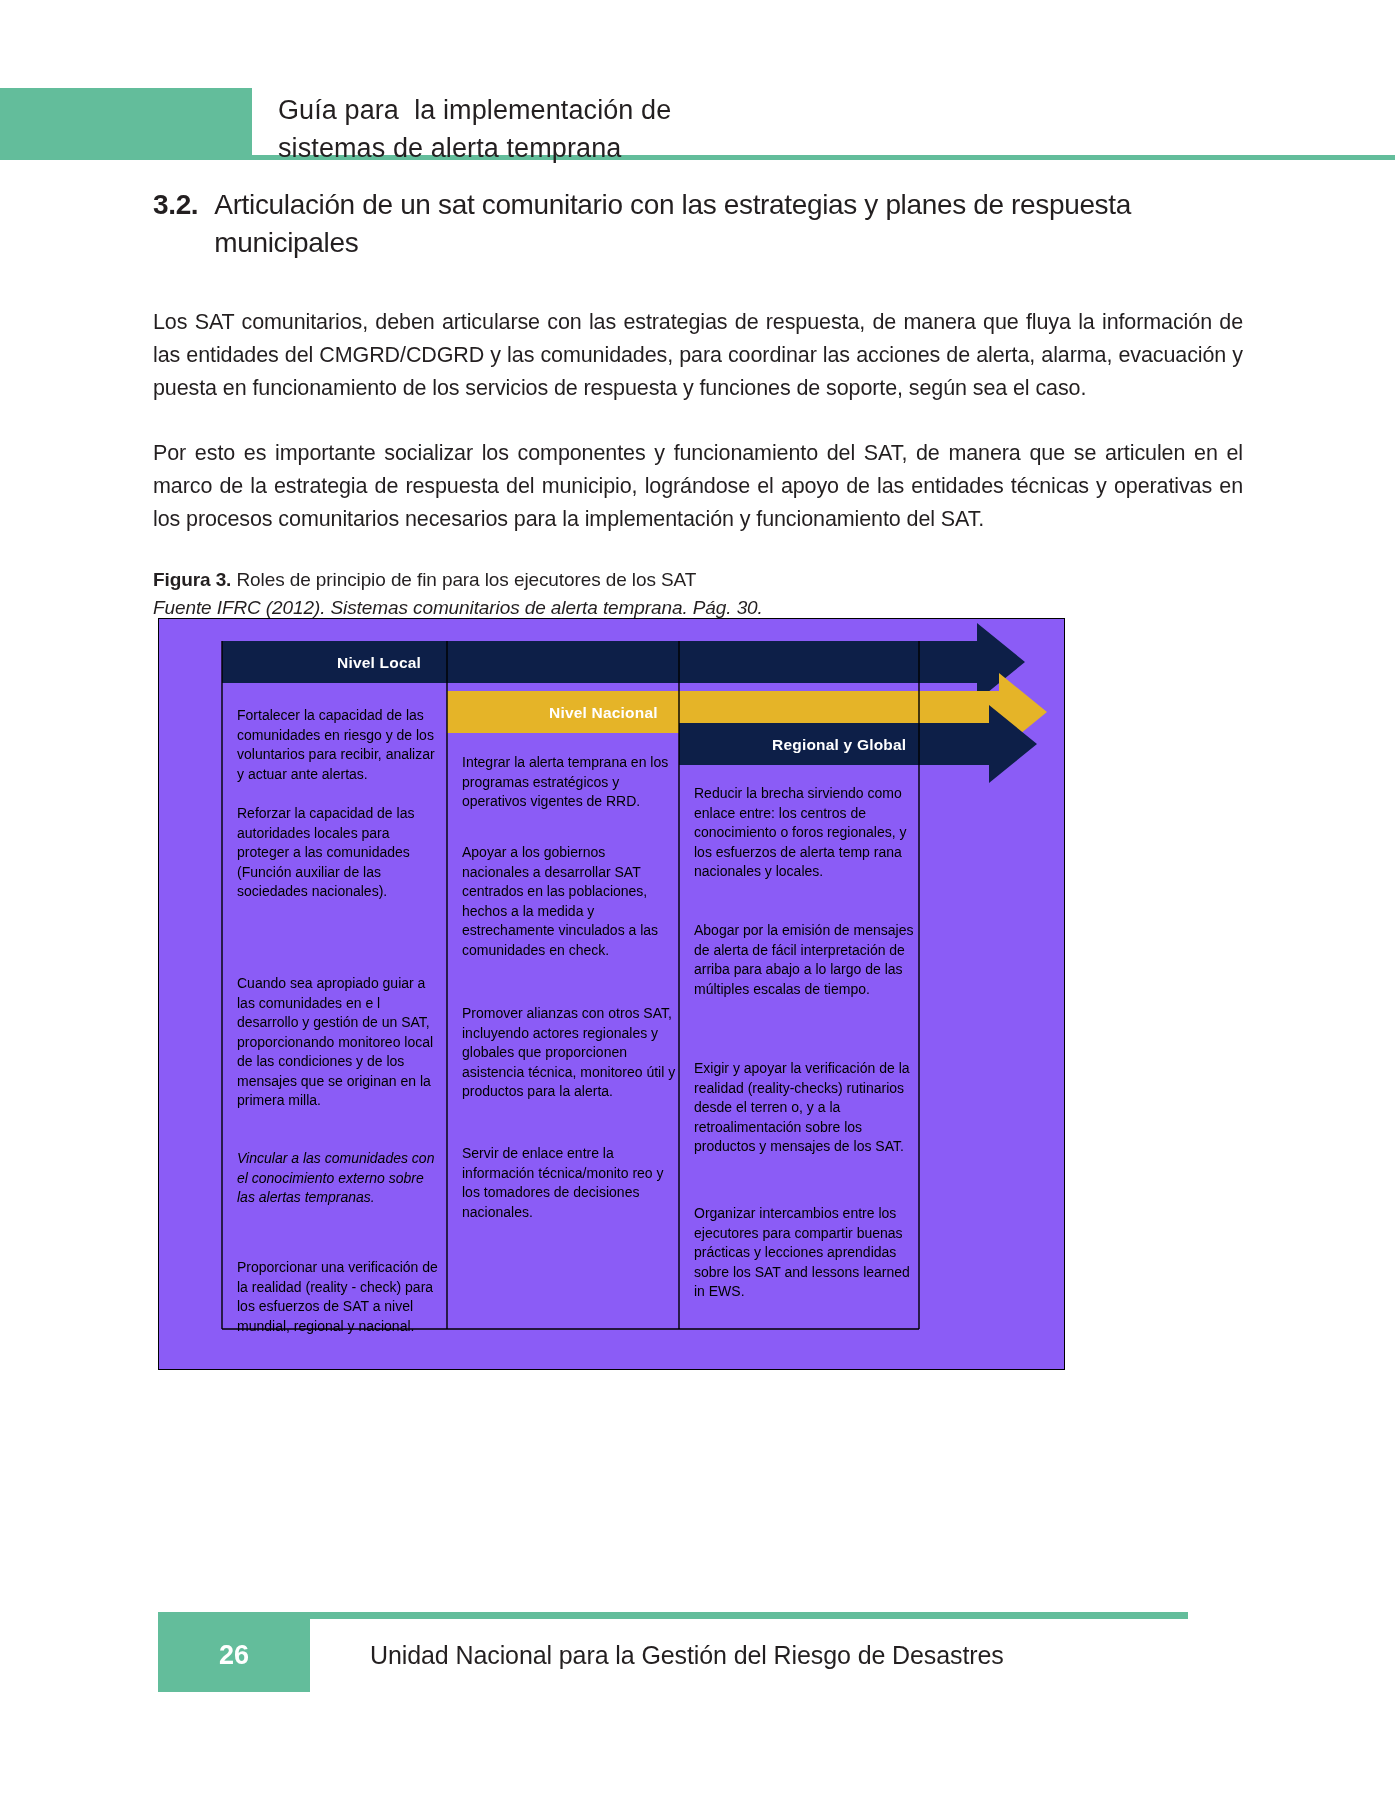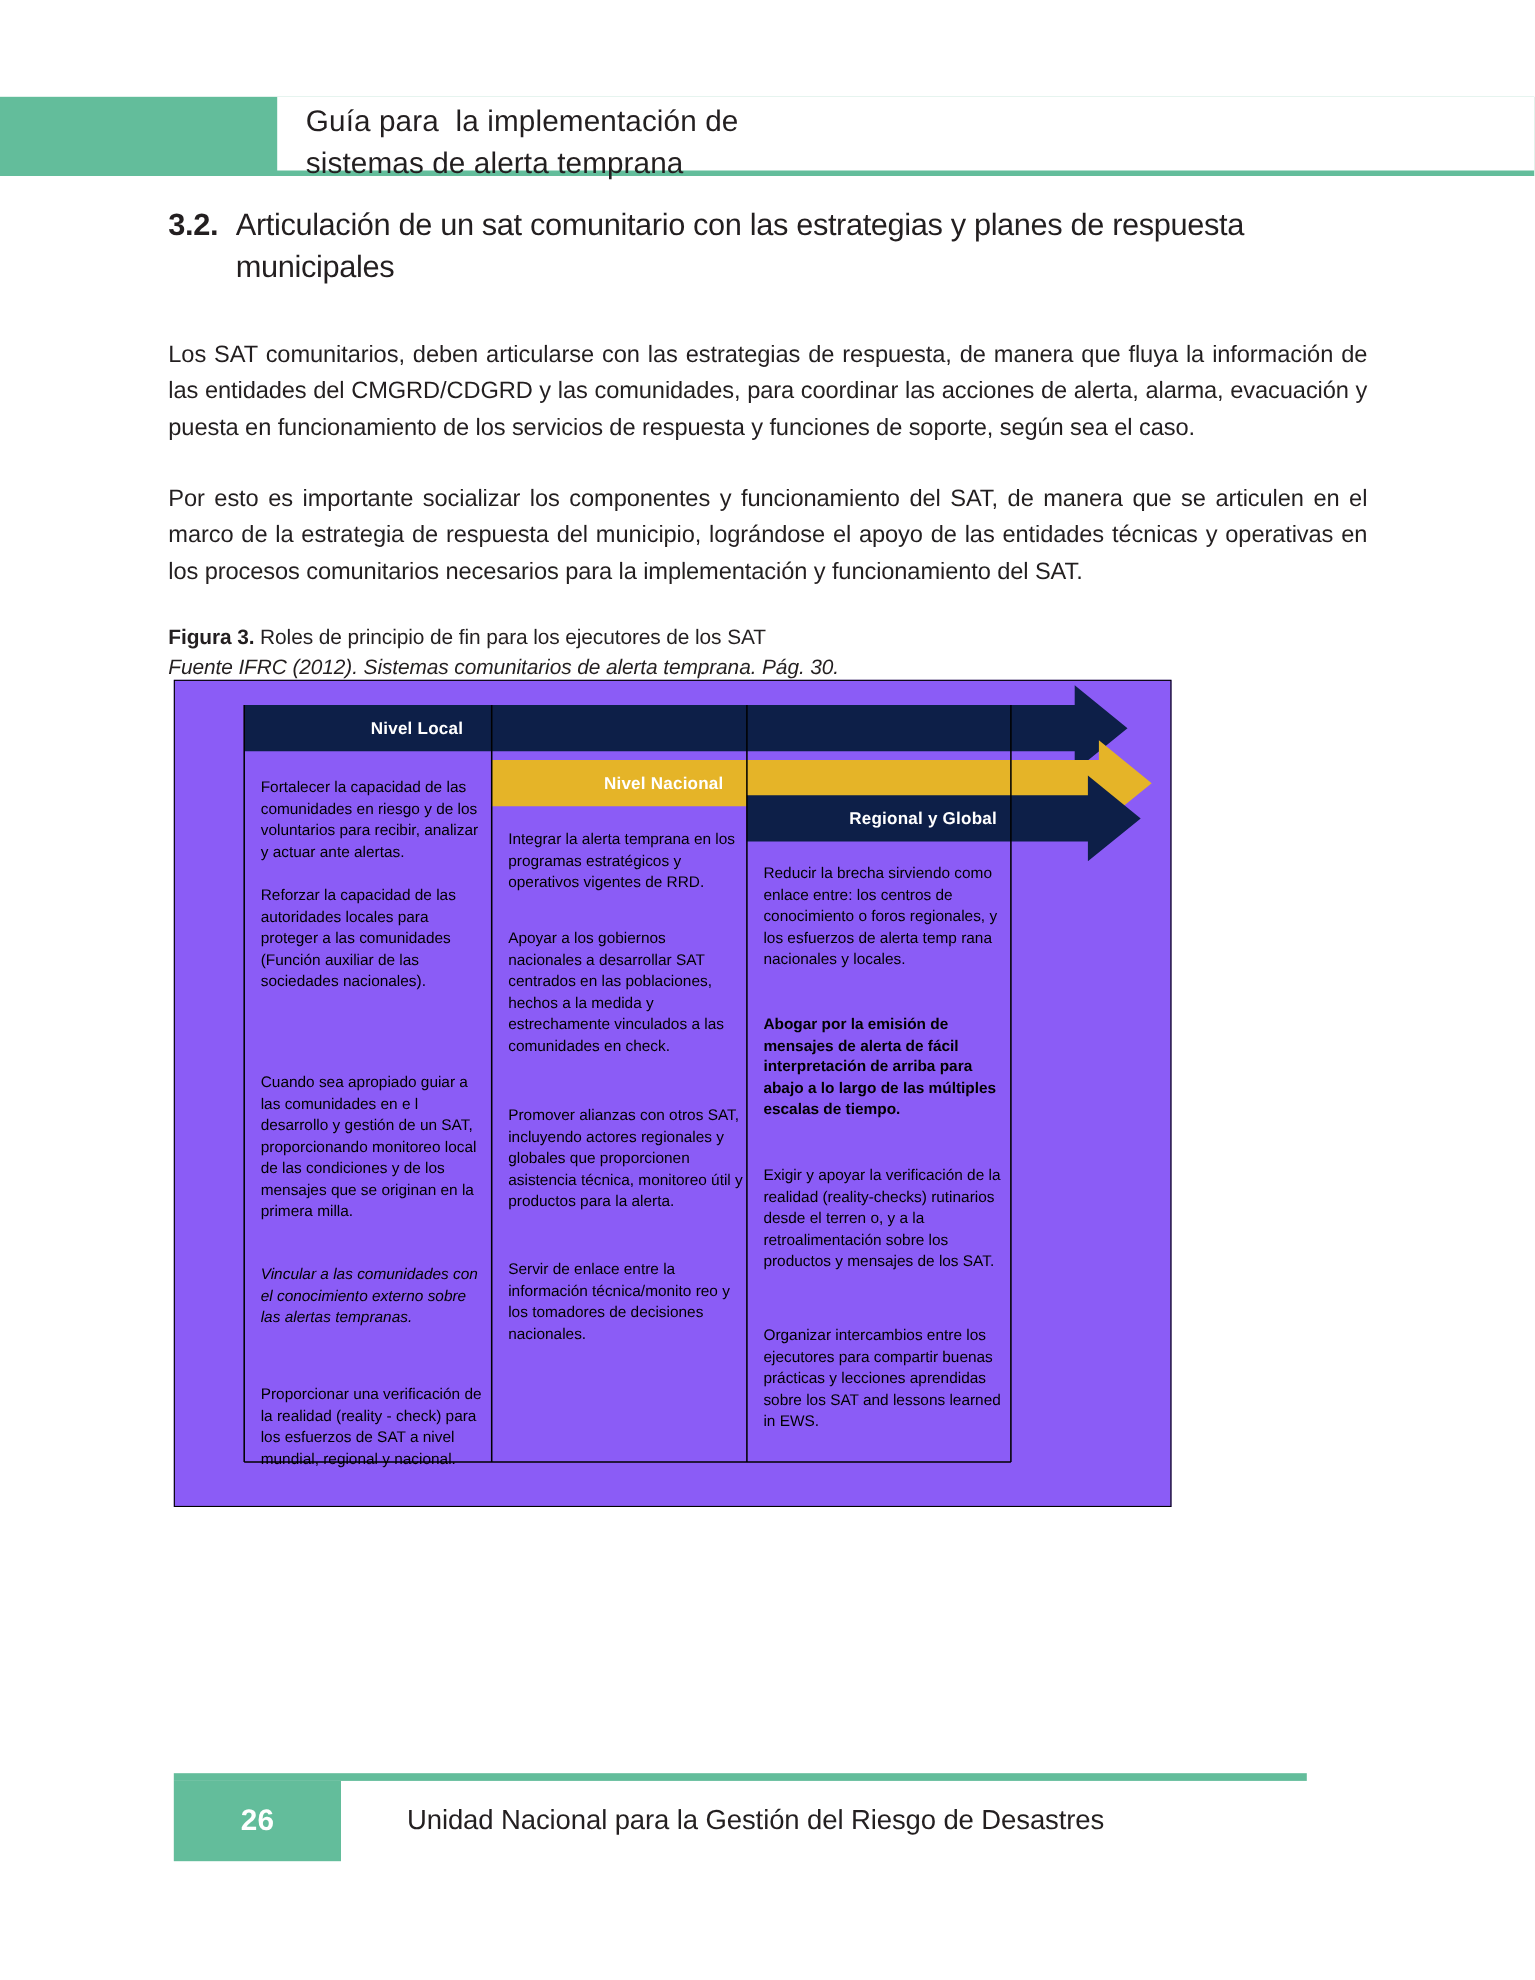--- a/index.html
+++ b/index.html
@@ -211,21 +211,21 @@
     <div class="cell-text" style="left:78px;  top:355px; width:204px;">Cuando sea apropiado guiar a las comunidades en e  l desarrollo y gestión de un SAT, proporcionando monitoreo local de las condiciones y de los mensajes que se originan en la primera milla.</div>
     <div class="cell-text" style="left:78px;  top:530px; width:206px;font-style:italic;">Vincular a las comunidades con el conocimiento externo sobre las alertas tempranas.</div>
     <div class="cell-text" style="left:78px;  top:639px; width:206px;">Proporcionar una verificación de la realidad (reality -  check) para los esfuerzos de SAT a nivel mundial, regional y nacional.</div>
 
     <div class="cell-text" style="left:303px; top:134px; width:212px;">Integrar la alerta temprana en los programas estratégicos y operativos vigentes de RRD.</div>
     <div class="cell-text" style="left:303px; top:224px; width:214px;">Apoyar a los gobiernos nacionales a desarrollar SAT centrados en las poblaciones, hechos a la medida y estrechamente vinculados a las comunidades en check.</div>
     <div class="cell-text" style="left:303px; top:385px; width:215px;">Promover alianzas con otros SAT, incluyendo actores regionales y globales que proporcionen asistencia técnica, monitoreo útil y productos para la alerta.</div>
     <div class="cell-text" style="left:303px; top:525px; width:212px;">Servir de enlace entre la información técnica/monito  reo y los tomadores de decisiones nacionales.</div>
 
     <div class="cell-text" style="left:535px; top:165px; width:220px;">Reducir la brecha sirviendo como enlace entre: los centros de conocimiento o foros regionales, y los esfuerzos de alerta temp  rana nacionales y locales.</div>
-    <div class="cell-text" style="left:535px; top:302px; width:222px;font-weight:bold;">Abogar por la emisión de mensajes de alerta de fácil interpretación de arriba para abajo a lo largo de las múltiples escalas de tiempo.</div>
+    <div class="cell-text" style="left:535px; top:302px; width:222px;">Abogar por la emisión de mensajes de alerta de fácil interpretación de arriba para abajo a lo largo de las múltiples escalas de tiempo.</div>
     <div class="cell-text" style="left:535px; top:440px; width:222px;">Exigir y apoyar la verificación de la realidad (reality-checks) rutinarios desde el terren        o, y a la retroalimentación sobre los productos y mensajes de los SAT.</div>
     <div class="cell-text" style="left:535px; top:585px; width:222px;">Organizar intercambios entre los ejecutores para compartir buenas prácticas y lecciones aprendidas sobre los SAT and lessons learned in EWS.</div>
 
   </div>
 </div>
 
 <div class="footer-rule"></div>
 <div class="footer-pagebox">26</div>
 <div class="footer-text">Unidad Nacional para la Gestión del Riesgo de Desastres</div>
 

